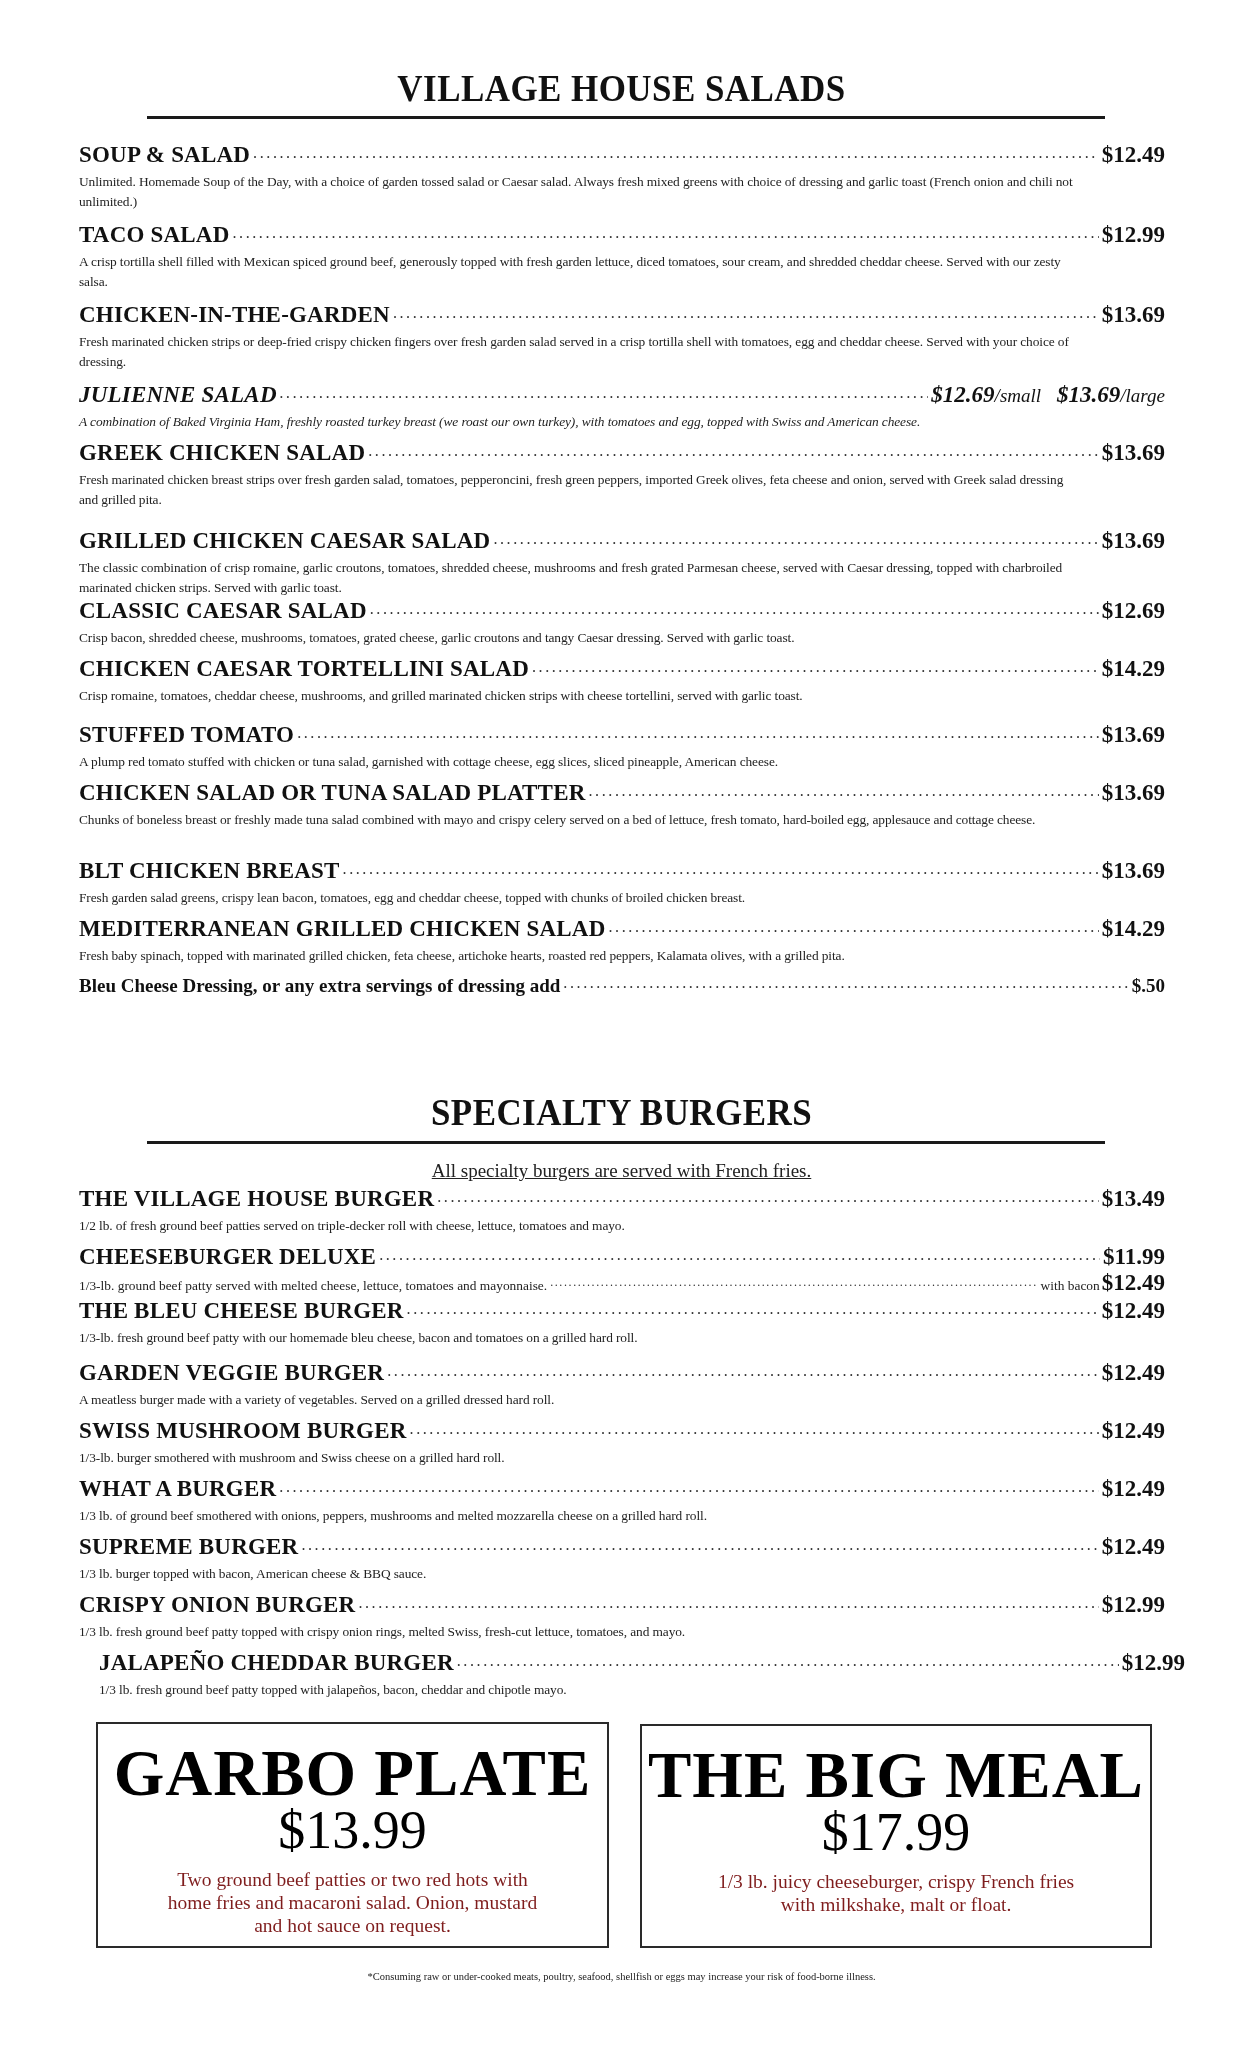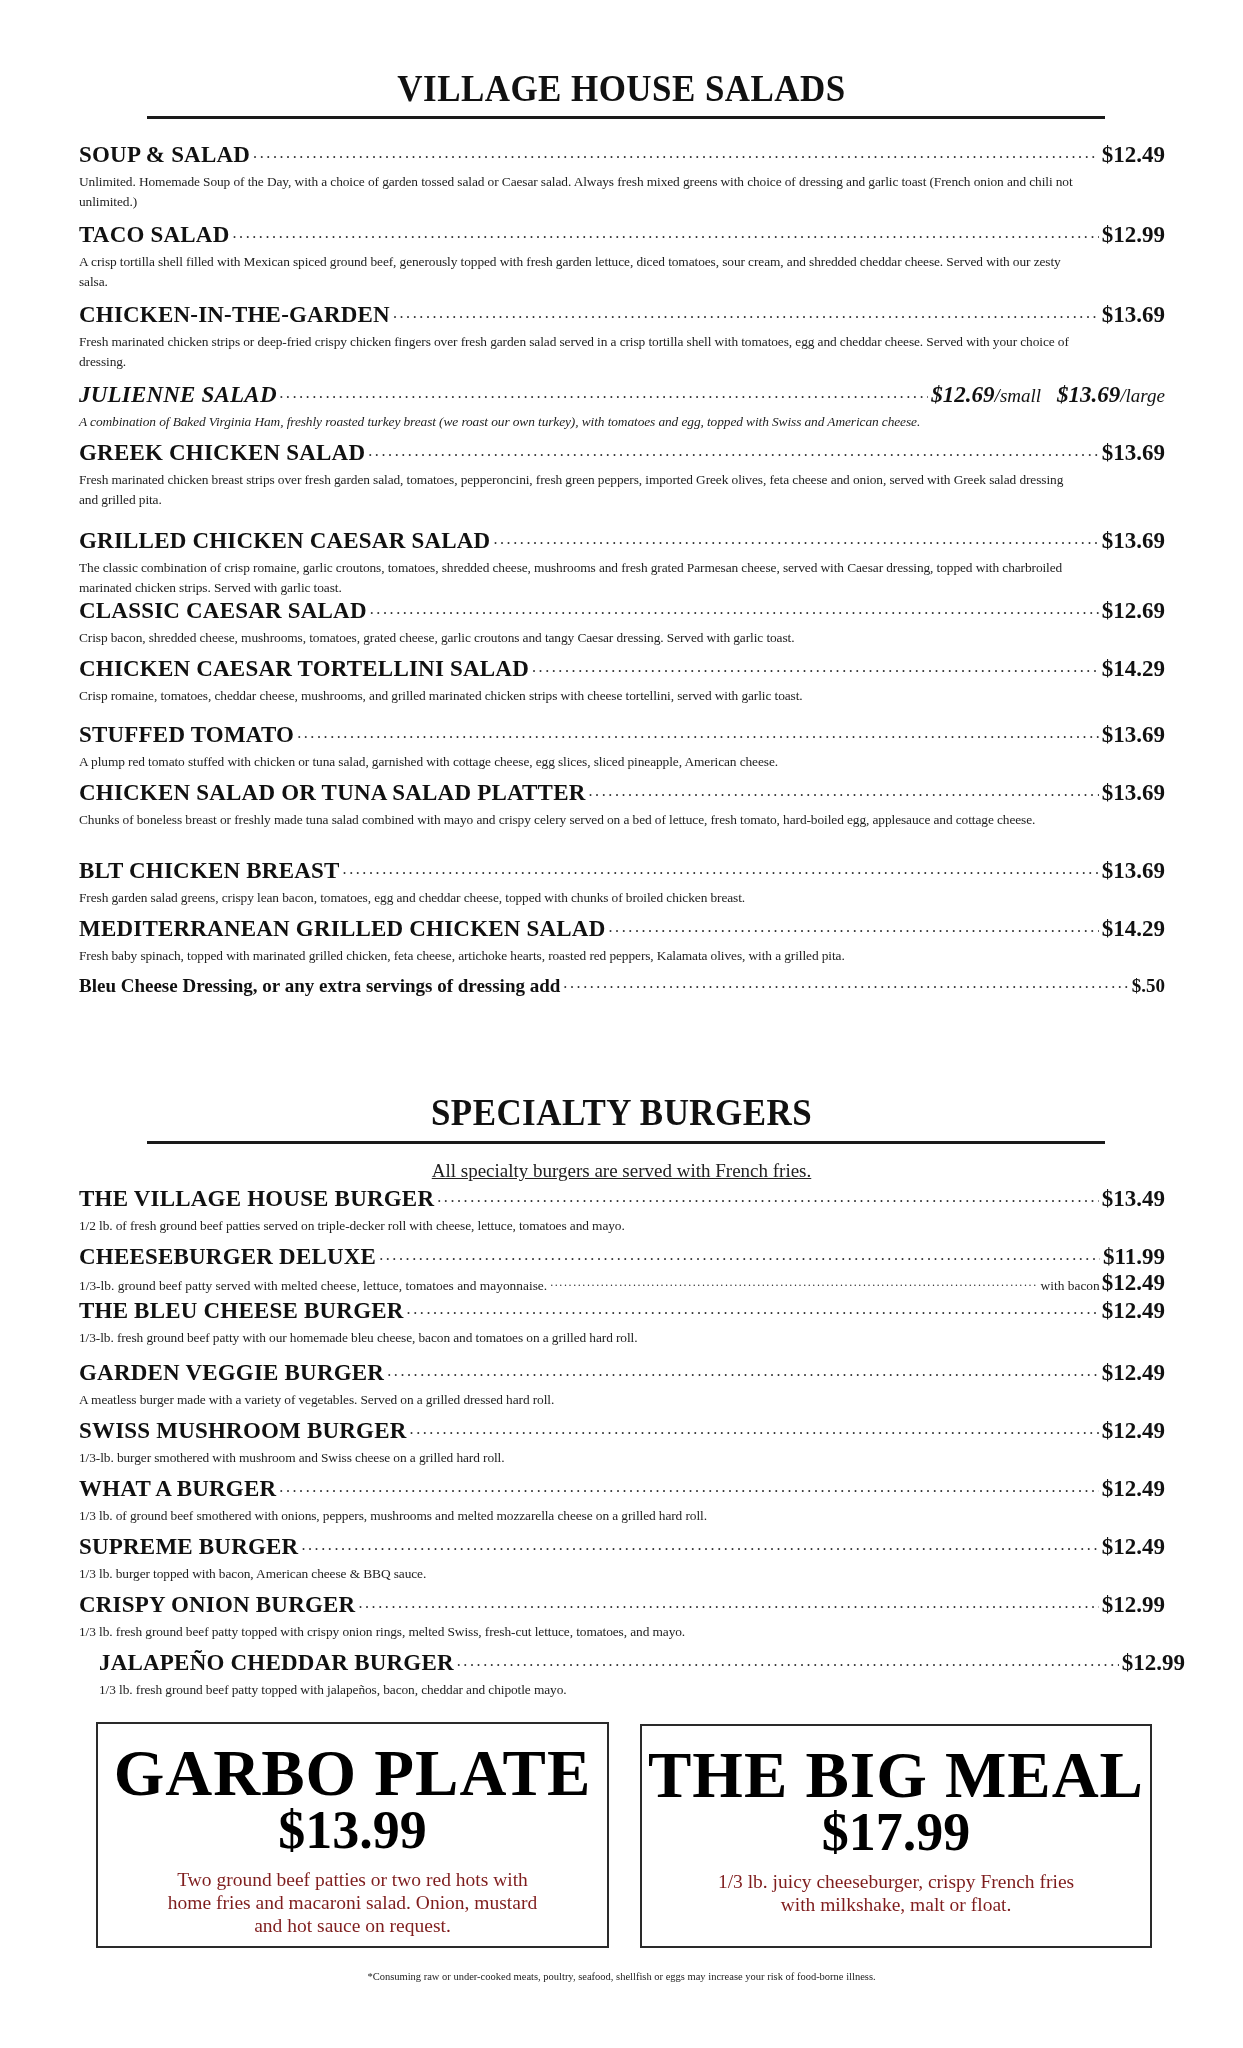--- a/index.html
+++ b/index.html
@@ -145,21 +145,21 @@
       font-weight: bold;
       font-size: 65px;
       line-height: 58px;
       letter-spacing: 1px;
       color: #000;
       margin-top: 20px;
     }
     .promo-price {
       display: block;
       font-family: "Liberation Serif", "DejaVu Serif", serif;
-      font-weight: bold;
+      font-weight: normal;
       font-size: 54px;
       line-height: 56px;
       color: #000;
     }
     .promo-desc {
       display: block;
       font-size: 19.5px;
       line-height: 23px;
       color: #7f1d1d;
       margin: 10px auto 4px;

